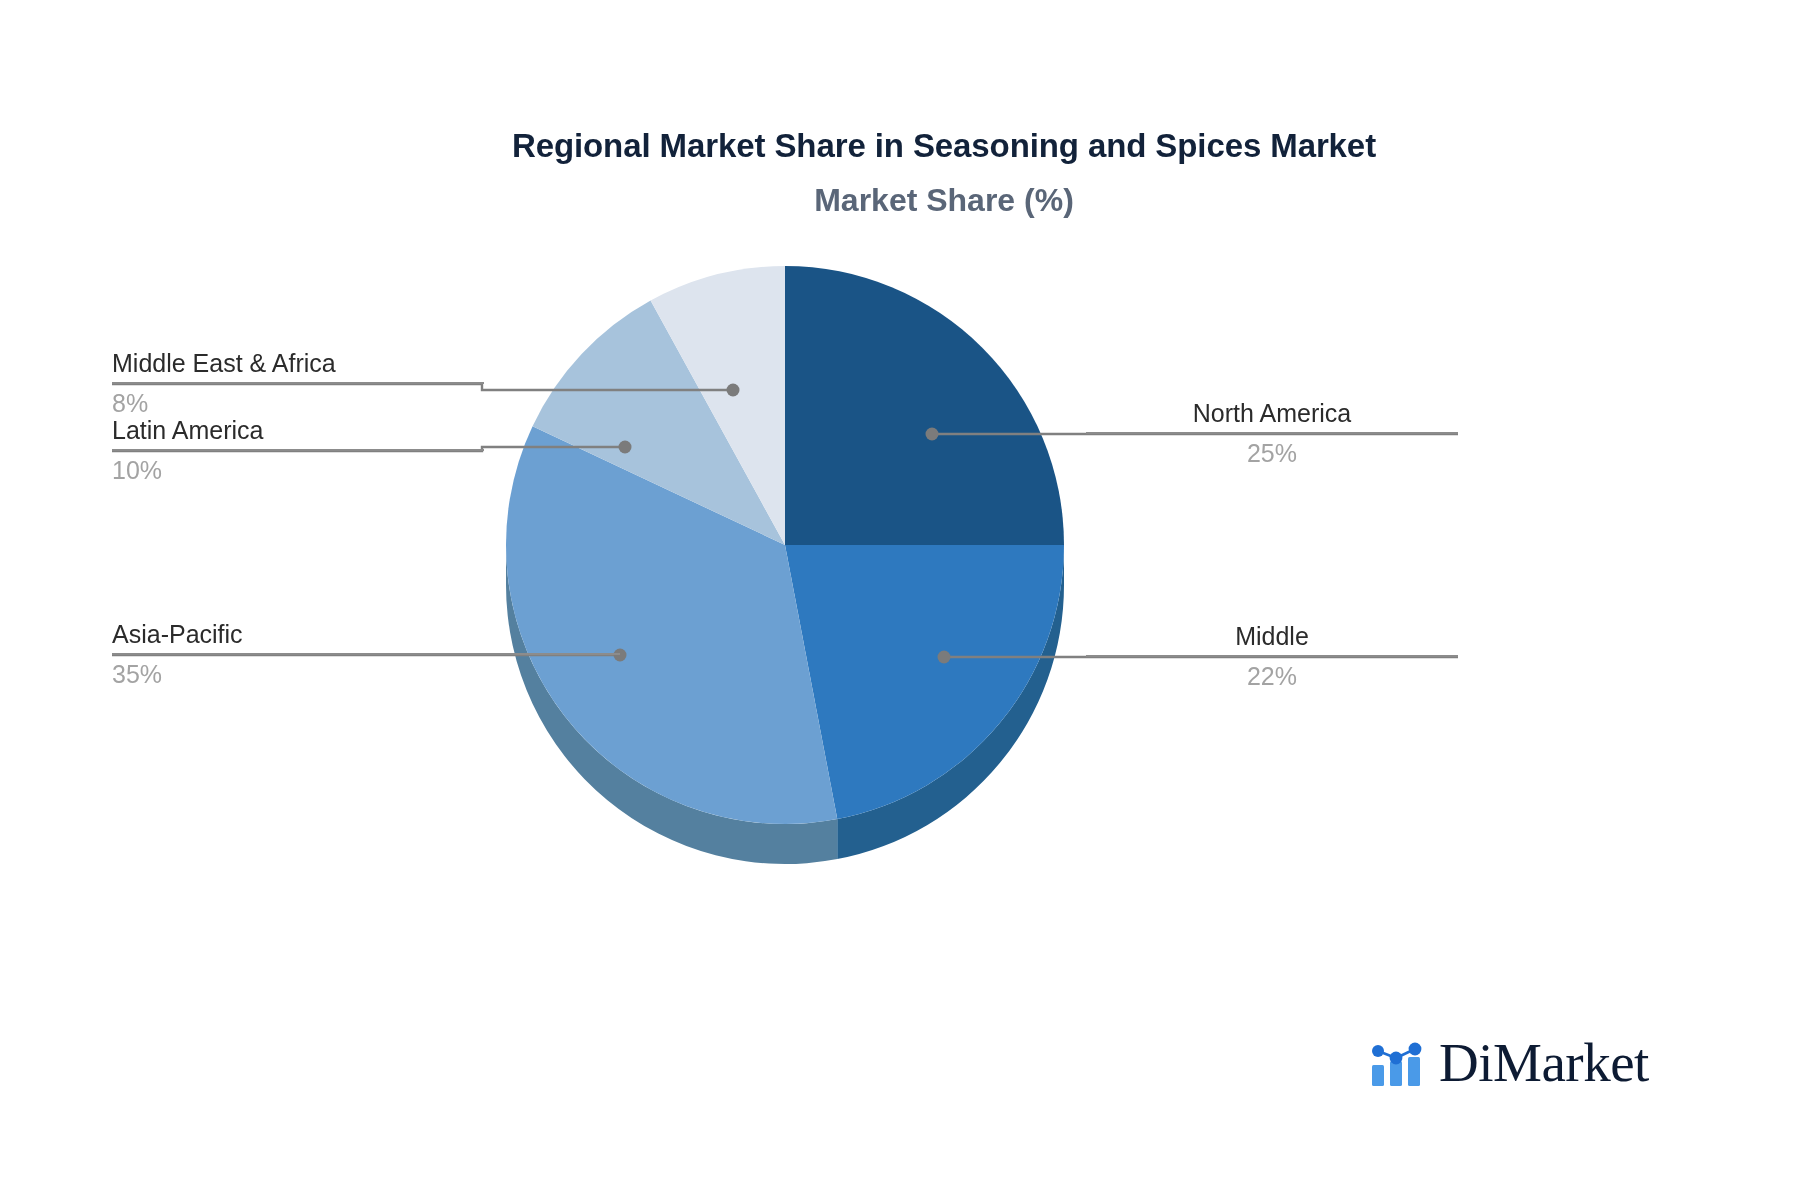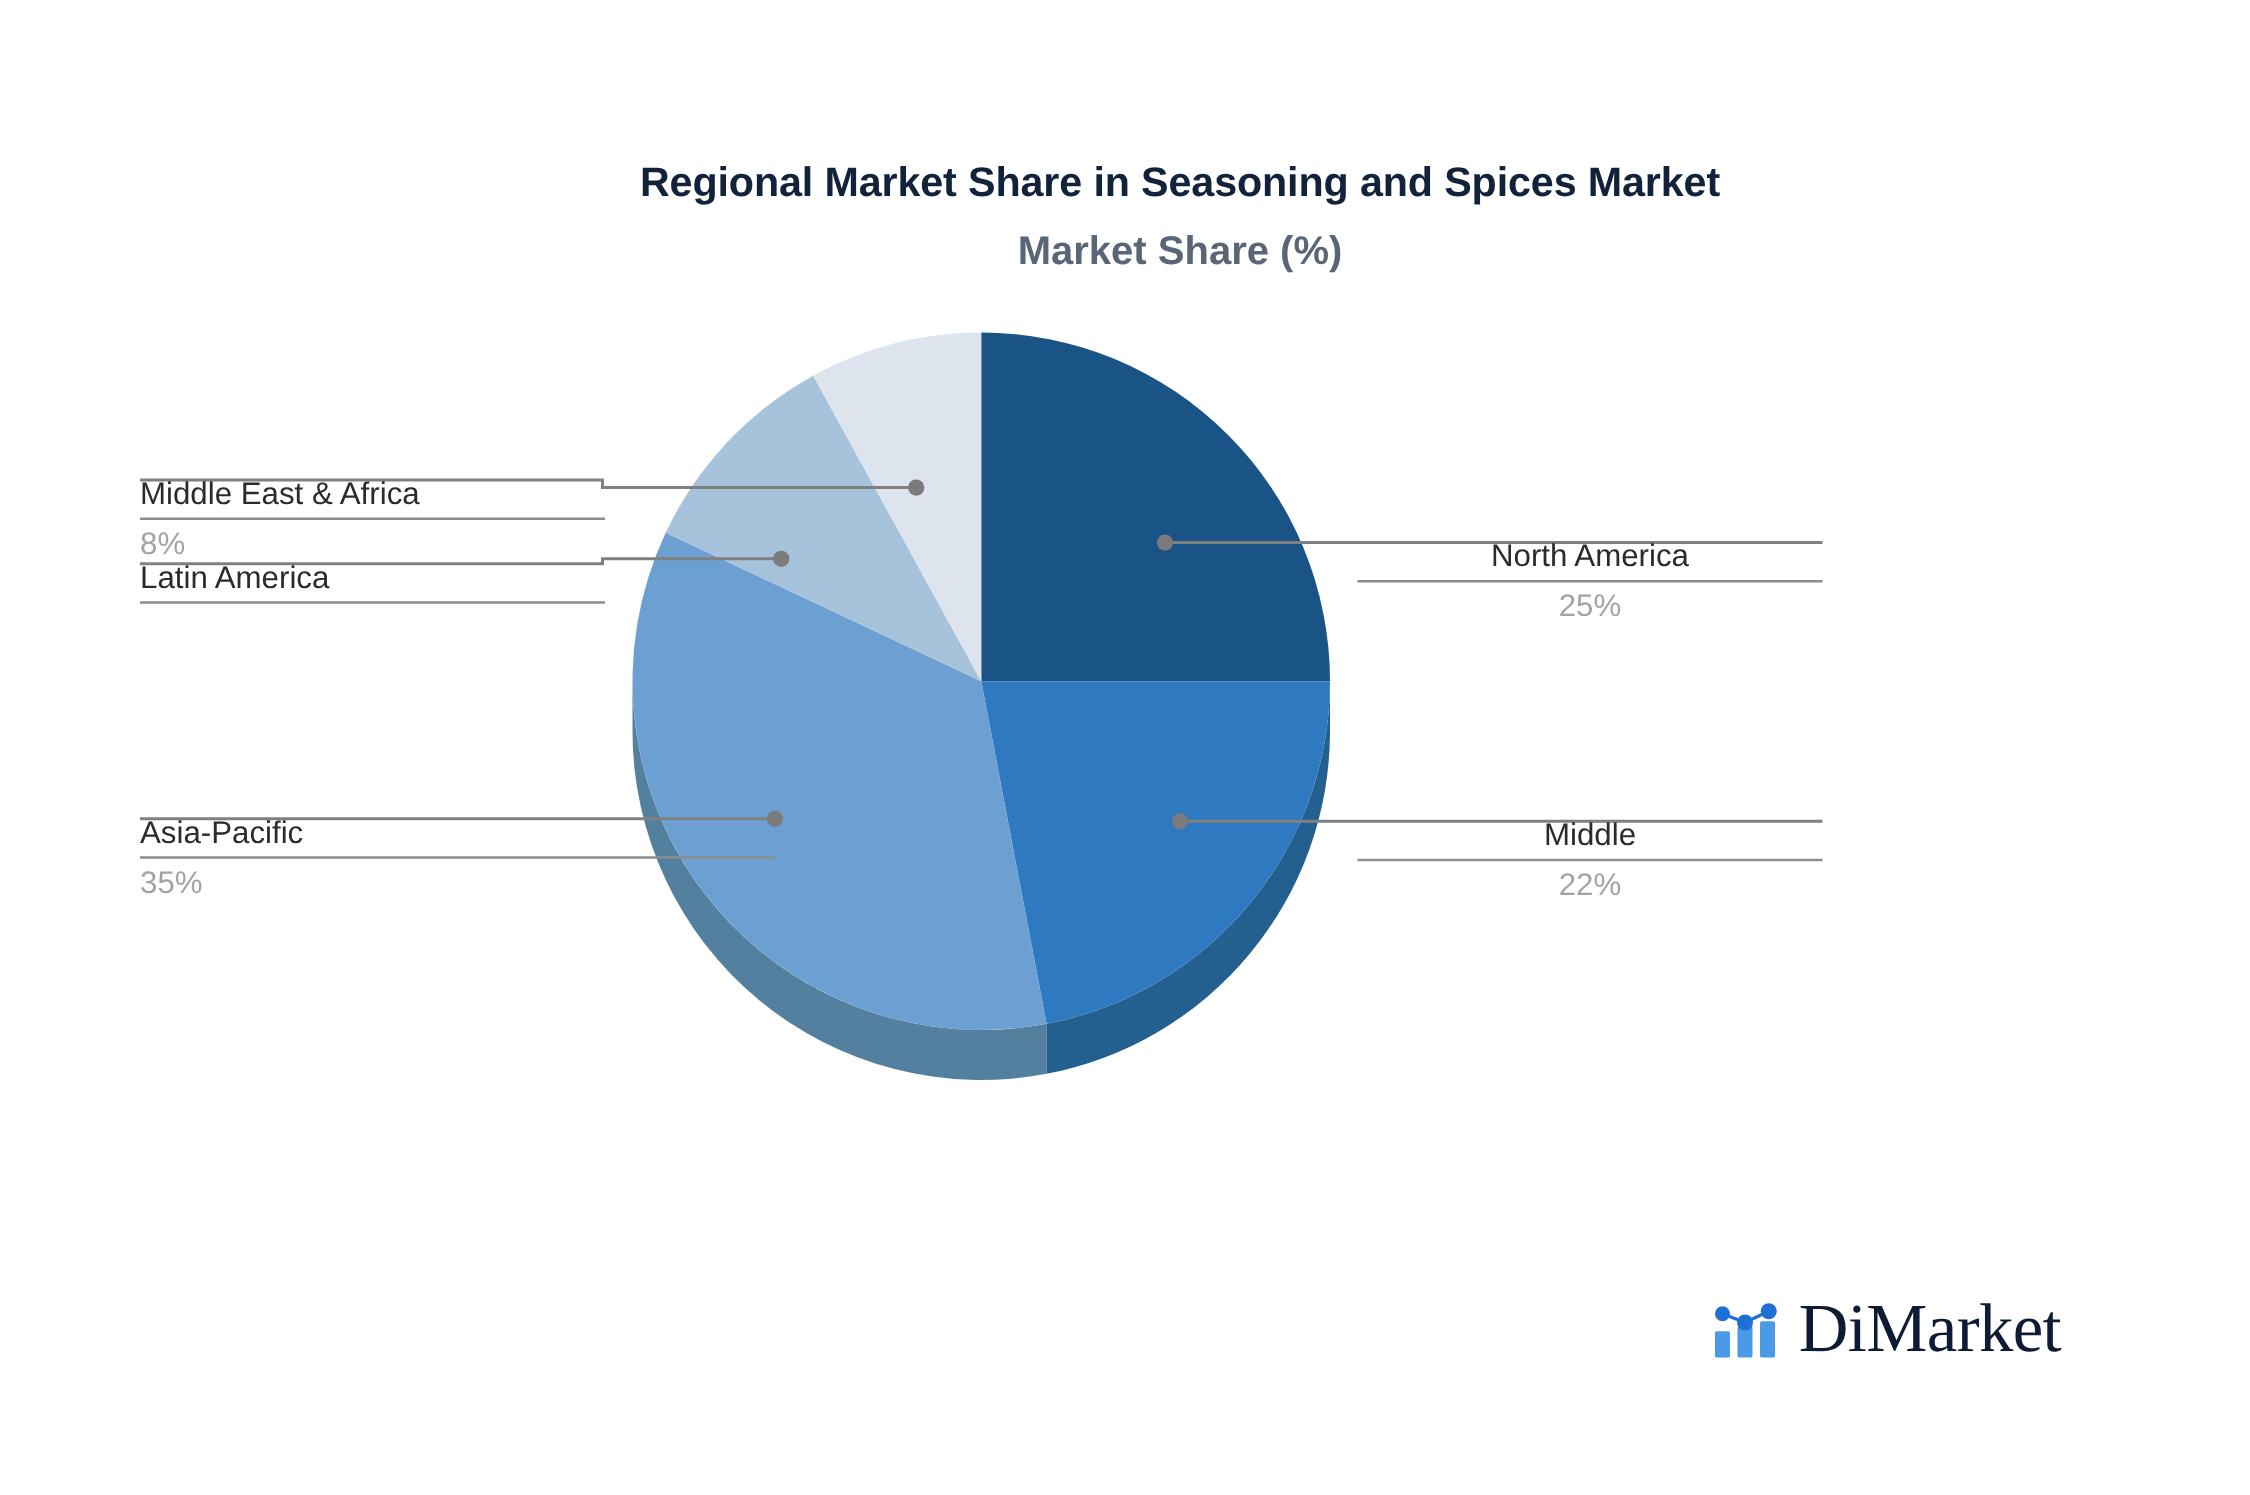--- a/index.html
+++ b/index.html
@@ -50,21 +50,20 @@
     top: 0;
     width: 1800px;
     height: 1196px;
     pointer-events: none;
   }
   #pie-svg { display: block; }
 
   
   .callout {
     position: absolute;
-    margin-top: 32px;
   }
   .callout .cl-name {
     font-size: 25px;
     color: #2b2b2b;
     white-space: nowrap;
     line-height: 1.22;
   }
   .callout .cl-rule {
     height: 0;
     border-top: 2px solid #8c8c8c;
@@ -155,20 +154,21 @@
 
   <div class="callout left" style="left:112px; top:348px; width:372px;">
     <div class="cl-name">Middle East &amp; Africa</div>
     <div class="cl-rule"></div>
     <div class="cl-value">8%</div>
   </div>
 
   <div class="callout left" style="left:112px; top:415px; width:372px;">
     <div class="cl-name">Latin America</div>
     <div class="cl-rule"></div>
+    <div class="cl-value">10%</div>
   </div>
 
   <div class="callout left" style="left:112px; top:619px; width:508px;">
     <div class="cl-name">Asia-Pacific</div>
     <div class="cl-rule"></div>
     <div class="cl-value">35%</div>
   </div>
 
   <div class="callout right" style="left:1086px; top:398px; width:372px;">
     <div class="cl-name">North America</div>

